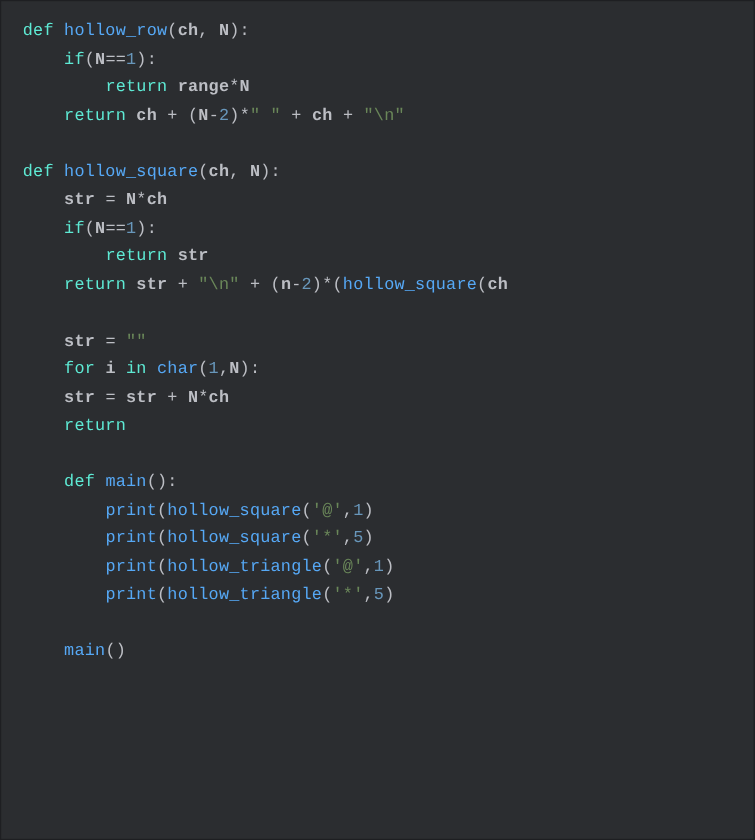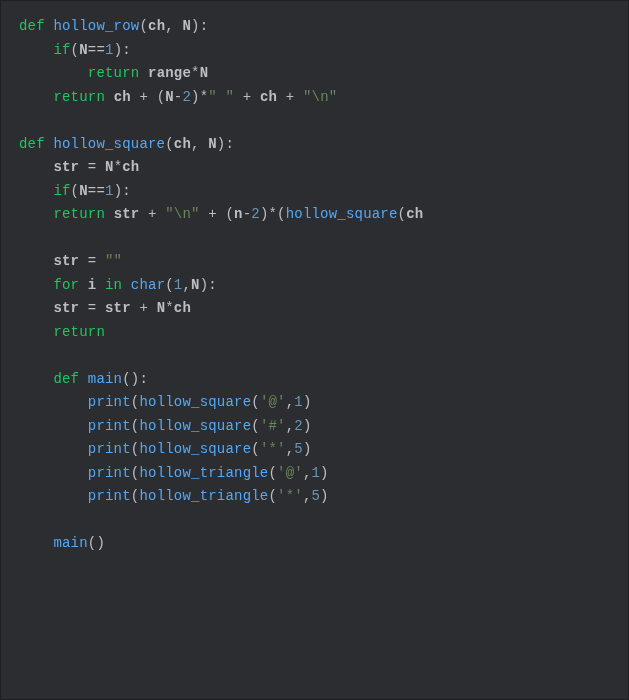--- a/index.html
+++ b/index.html
@@ -12,48 +12,48 @@
     width: 629px;
     height: 700px;
     overflow: hidden;
     padding: 14px 10px 14px 18px;
     border: 1px solid #1e1f22;
   }
   .code-line {
     white-space: pre;
     letter-spacing: 0.2px;
   }
-  .tok-kw   { color: #22c55e; text-align: right; }     
+  .tok-kw   { color: #5eead4; text-align: right; }     
   .tok-fn   { color: #56a8f5; text-align: right; }     
   .tok-name { color: #bcbec4; font-weight: bold; }     
   .tok-num  { color: #6897bb; }     
   .tok-str  { color: #6a8759; }     
   .tok-op   { color: #bcbec4; }     
   .tok-punc { color: #bcbec4; }
 </style>
 </head>
 <body>
 
 <div id="code-container">
     <div class="code-line"><span class="tok-kw">def </span><span class="tok-fn">hollow_row</span><span class="tok-punc">(</span><span class="tok-name">ch</span><span class="tok-punc">, </span><span class="tok-name">N</span><span class="tok-punc">):</span></div>
     <div class="code-line"><span class="tok-punc">    </span><span class="tok-kw">if</span><span class="tok-punc">(</span><span class="tok-name">N</span><span class="tok-op">==</span><span class="tok-num">1</span><span class="tok-punc">):</span></div>
     <div class="code-line"><span class="tok-punc">        </span><span class="tok-kw">return </span><span class="tok-name">range</span><span class="tok-op">*</span><span class="tok-name">N</span></div>
     <div class="code-line"><span class="tok-punc">    </span><span class="tok-kw">return </span><span class="tok-name">ch </span><span class="tok-op">+ </span><span class="tok-punc">(</span><span class="tok-name">N</span><span class="tok-op">-</span><span class="tok-num">2</span><span class="tok-punc">)</span><span class="tok-op">*</span><span class="tok-str">" "</span><span class="tok-op"> + </span><span class="tok-name">ch </span><span class="tok-op">+ </span><span class="tok-str">"\n"</span></div>
     <div class="code-line">&nbsp;</div>
     <div class="code-line"><span class="tok-kw">def </span><span class="tok-fn">hollow_square</span><span class="tok-punc">(</span><span class="tok-name">ch</span><span class="tok-punc">, </span><span class="tok-name">N</span><span class="tok-punc">):</span></div>
     <div class="code-line"><span class="tok-punc">    </span><span class="tok-name">str </span><span class="tok-op">= </span><span class="tok-name">N</span><span class="tok-op">*</span><span class="tok-name">ch</span></div>
     <div class="code-line"><span class="tok-punc">    </span><span class="tok-kw">if</span><span class="tok-punc">(</span><span class="tok-name">N</span><span class="tok-op">==</span><span class="tok-num">1</span><span class="tok-punc">):</span></div>
+    <div class="code-line"><span class="tok-punc">        </span><span class="tok-kw">return </span><span class="tok-name">str</span></div>
     <div class="code-line"><span class="tok-punc">    </span><span class="tok-kw">return </span><span class="tok-name">str </span><span class="tok-op">+ </span><span class="tok-str">"\n"</span><span class="tok-op"> + </span><span class="tok-punc">(</span><span class="tok-name">n</span><span class="tok-op">-</span><span class="tok-num">2</span><span class="tok-punc">)</span><span class="tok-op">*</span><span class="tok-punc">(</span><span class="tok-fn">hollow_square</span><span class="tok-punc">(</span><span class="tok-name">ch</span></div>
     <div class="code-line">&nbsp;</div>
     <div class="code-line"><span class="tok-punc">    </span><span class="tok-name">str </span><span class="tok-op">= </span><span class="tok-str">""</span></div>
     <div class="code-line"><span class="tok-punc">    </span><span class="tok-kw">for </span><span class="tok-name">i </span><span class="tok-kw">in </span><span class="tok-fn">char</span><span class="tok-punc">(</span><span class="tok-num">1</span><span class="tok-punc">,</span><span class="tok-name">N</span><span class="tok-punc">):</span></div>
     <div class="code-line"><span class="tok-punc">    </span><span class="tok-name">str </span><span class="tok-op">= </span><span class="tok-name">str </span><span class="tok-op">+ </span><span class="tok-name">N</span><span class="tok-op">*</span><span class="tok-name">ch</span></div>
     <div class="code-line"><span class="tok-punc">    </span><span class="tok-kw">return</span></div>
     <div class="code-line">&nbsp;</div>
     <div class="code-line"><span class="tok-punc">    </span><span class="tok-kw">def </span><span class="tok-fn">main</span><span class="tok-punc">():</span></div>
     <div class="code-line"><span class="tok-punc">        </span><span class="tok-fn">print</span><span class="tok-punc">(</span><span class="tok-fn">hollow_square</span><span class="tok-punc">(</span><span class="tok-str">'@'</span><span class="tok-punc">,</span><span class="tok-num">1</span><span class="tok-punc">)</span></div>
-    <div class="code-line"><span class="tok-punc">        </span><span class="tok-fn">print</span><span class="tok-punc">(</span><span class="tok-fn">hollow_square</span><span class="tok-punc">(</span><span class="tok-str">'#'</span><span class="tok-punc">,</span><span class="tok-num">2</span><span class="tok-punc">)</span></div>
     <div class="code-line"><span class="tok-punc">        </span><span class="tok-fn">print</span><span class="tok-punc">(</span><span class="tok-fn">hollow_square</span><span class="tok-punc">(</span><span class="tok-str">'*'</span><span class="tok-punc">,</span><span class="tok-num">5</span><span class="tok-punc">)</span></div>
     <div class="code-line"><span class="tok-punc">        </span><span class="tok-fn">print</span><span class="tok-punc">(</span><span class="tok-fn">hollow_triangle</span><span class="tok-punc">(</span><span class="tok-str">'@'</span><span class="tok-punc">,</span><span class="tok-num">1</span><span class="tok-punc">)</span></div>
     <div class="code-line"><span class="tok-punc">        </span><span class="tok-fn">print</span><span class="tok-punc">(</span><span class="tok-fn">hollow_triangle</span><span class="tok-punc">(</span><span class="tok-str">'*'</span><span class="tok-punc">,</span><span class="tok-num">5</span><span class="tok-punc">)</span></div>
     <div class="code-line">&nbsp;</div>
     <div class="code-line"><span class="tok-punc">    </span><span class="tok-fn">main</span><span class="tok-punc">()</span></div>
   </div>
 
 </body></html>

